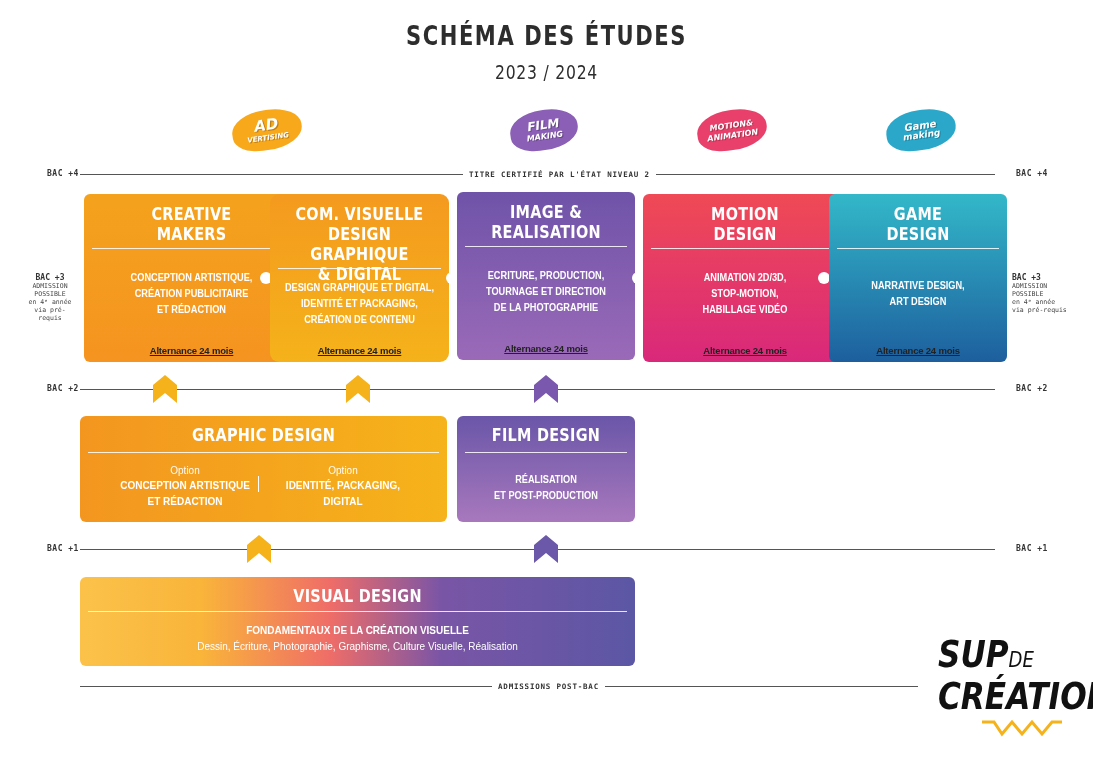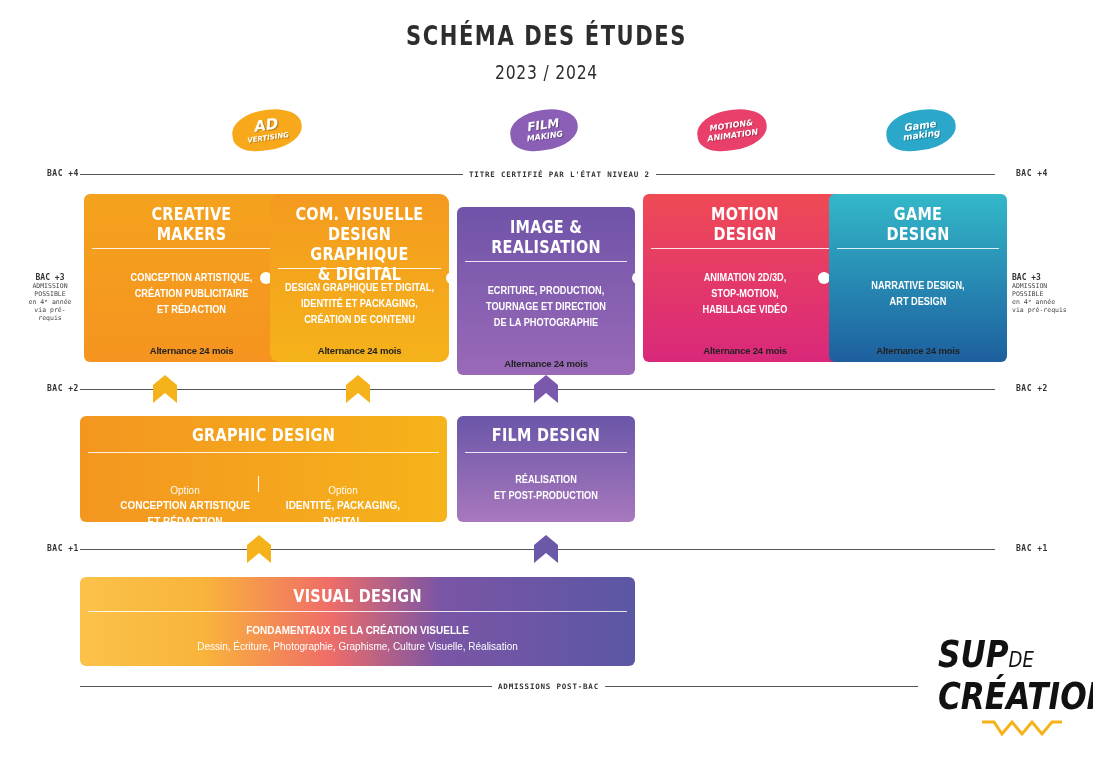--- a/index.html
+++ b/index.html
@@ -27,27 +27,27 @@
     color: #444; line-height: 8px; text-align: center; }
   .admission b { font-size: 8px; display: block; color: #333; }
 
   .card { position: absolute; border-radius: 6px; color: #fff; text-align: center; }
   .card .ctitle { font-family: "DejaVu Sans", sans-serif; font-weight: bold; font-size: 17px; line-height: 20px;
     letter-spacing: 0.3px; transform: scaleX(0.85); transform-origin: center; }
   .card .sep { position: absolute; height: 1px; background: rgba(255,255,255,0.85); }
   .card .cdesc { position: absolute; left: 0; right: 0; font-weight: bold; font-size: 10px; line-height: 16px;
     transform: scaleX(0.92); transform-origin: center; }
   .card .calt { position: absolute; left: 0; right: 0; bottom: 6px; font-weight: bold; font-size: 9.5px;
-    color: #222; letter-spacing: -0.2px; }
+    color: #222; letter-spacing: -0.2px; text-decoration: underline; }
 
   .connector { position: absolute; width: 12px; height: 12px; border-radius: 50%; background: #fff; }
 
   .chev { position: absolute; width: 24px; height: 28px; }
 
-  .opt-label { font-size: 10px; font-weight: normal; opacity: 0.95; line-height: 14px; margin-top: 20px; }
+  .opt-label { font-size: 10px; font-weight: normal; opacity: 0.95; line-height: 14px; }
   .opt-body { font-size: 10px; font-weight: bold; line-height: 16px; }
 
   .sdc-logo { position: absolute; left: 938px; top: 636px; font-family: "DejaVu Sans", sans-serif;
     font-weight: bold; font-style: italic; color: #111; line-height: 36px; transform: scaleX(0.82); transform-origin: left; }
 </style>
 </head>
 <body>
 
 <div class="title">SCHÉMA DES ÉTUDES</div>
 <div class="subtitle">2023 / 2024</div>
@@ -109,21 +109,21 @@
   <div class="sep" style="left:8px;right:8px;top:74px;"></div>
   <div class="cdesc" style="top:86px;">
       <div>DESIGN GRAPHIQUE ET DIGITAL,</div>
       <div>IDENTITÉ ET PACKAGING,</div>
       <div>CRÉATION DE CONTENU</div>
     </div>
   <div class="calt">Alternance 24 mois</div>
 </div>
 <div class="connector" style="left:446px;top:272px;"></div>
 
-<div class="card" style="left:457px;top:207px;width:178px;height:168px;background:linear-gradient(180deg,#6f53a8,#9a6ab8);">
+<div class="card" style="left:457px;top:192px;width:178px;height:168px;background:linear-gradient(180deg,#6f53a8,#9a6ab8);">
   <div class="ctitle" style="margin-top:10px;">
       <div>IMAGE &amp;</div>
       <div>REALISATION</div>
     </div>
   <div class="sep" style="left:8px;right:8px;top:54px;"></div>
   <div class="cdesc" style="top:76px;">
       <div>ECRITURE, PRODUCTION,</div>
       <div>TOURNAGE ET DIRECTION</div>
       <div>DE LA PHOTOGRAPHIE</div>
     </div>

